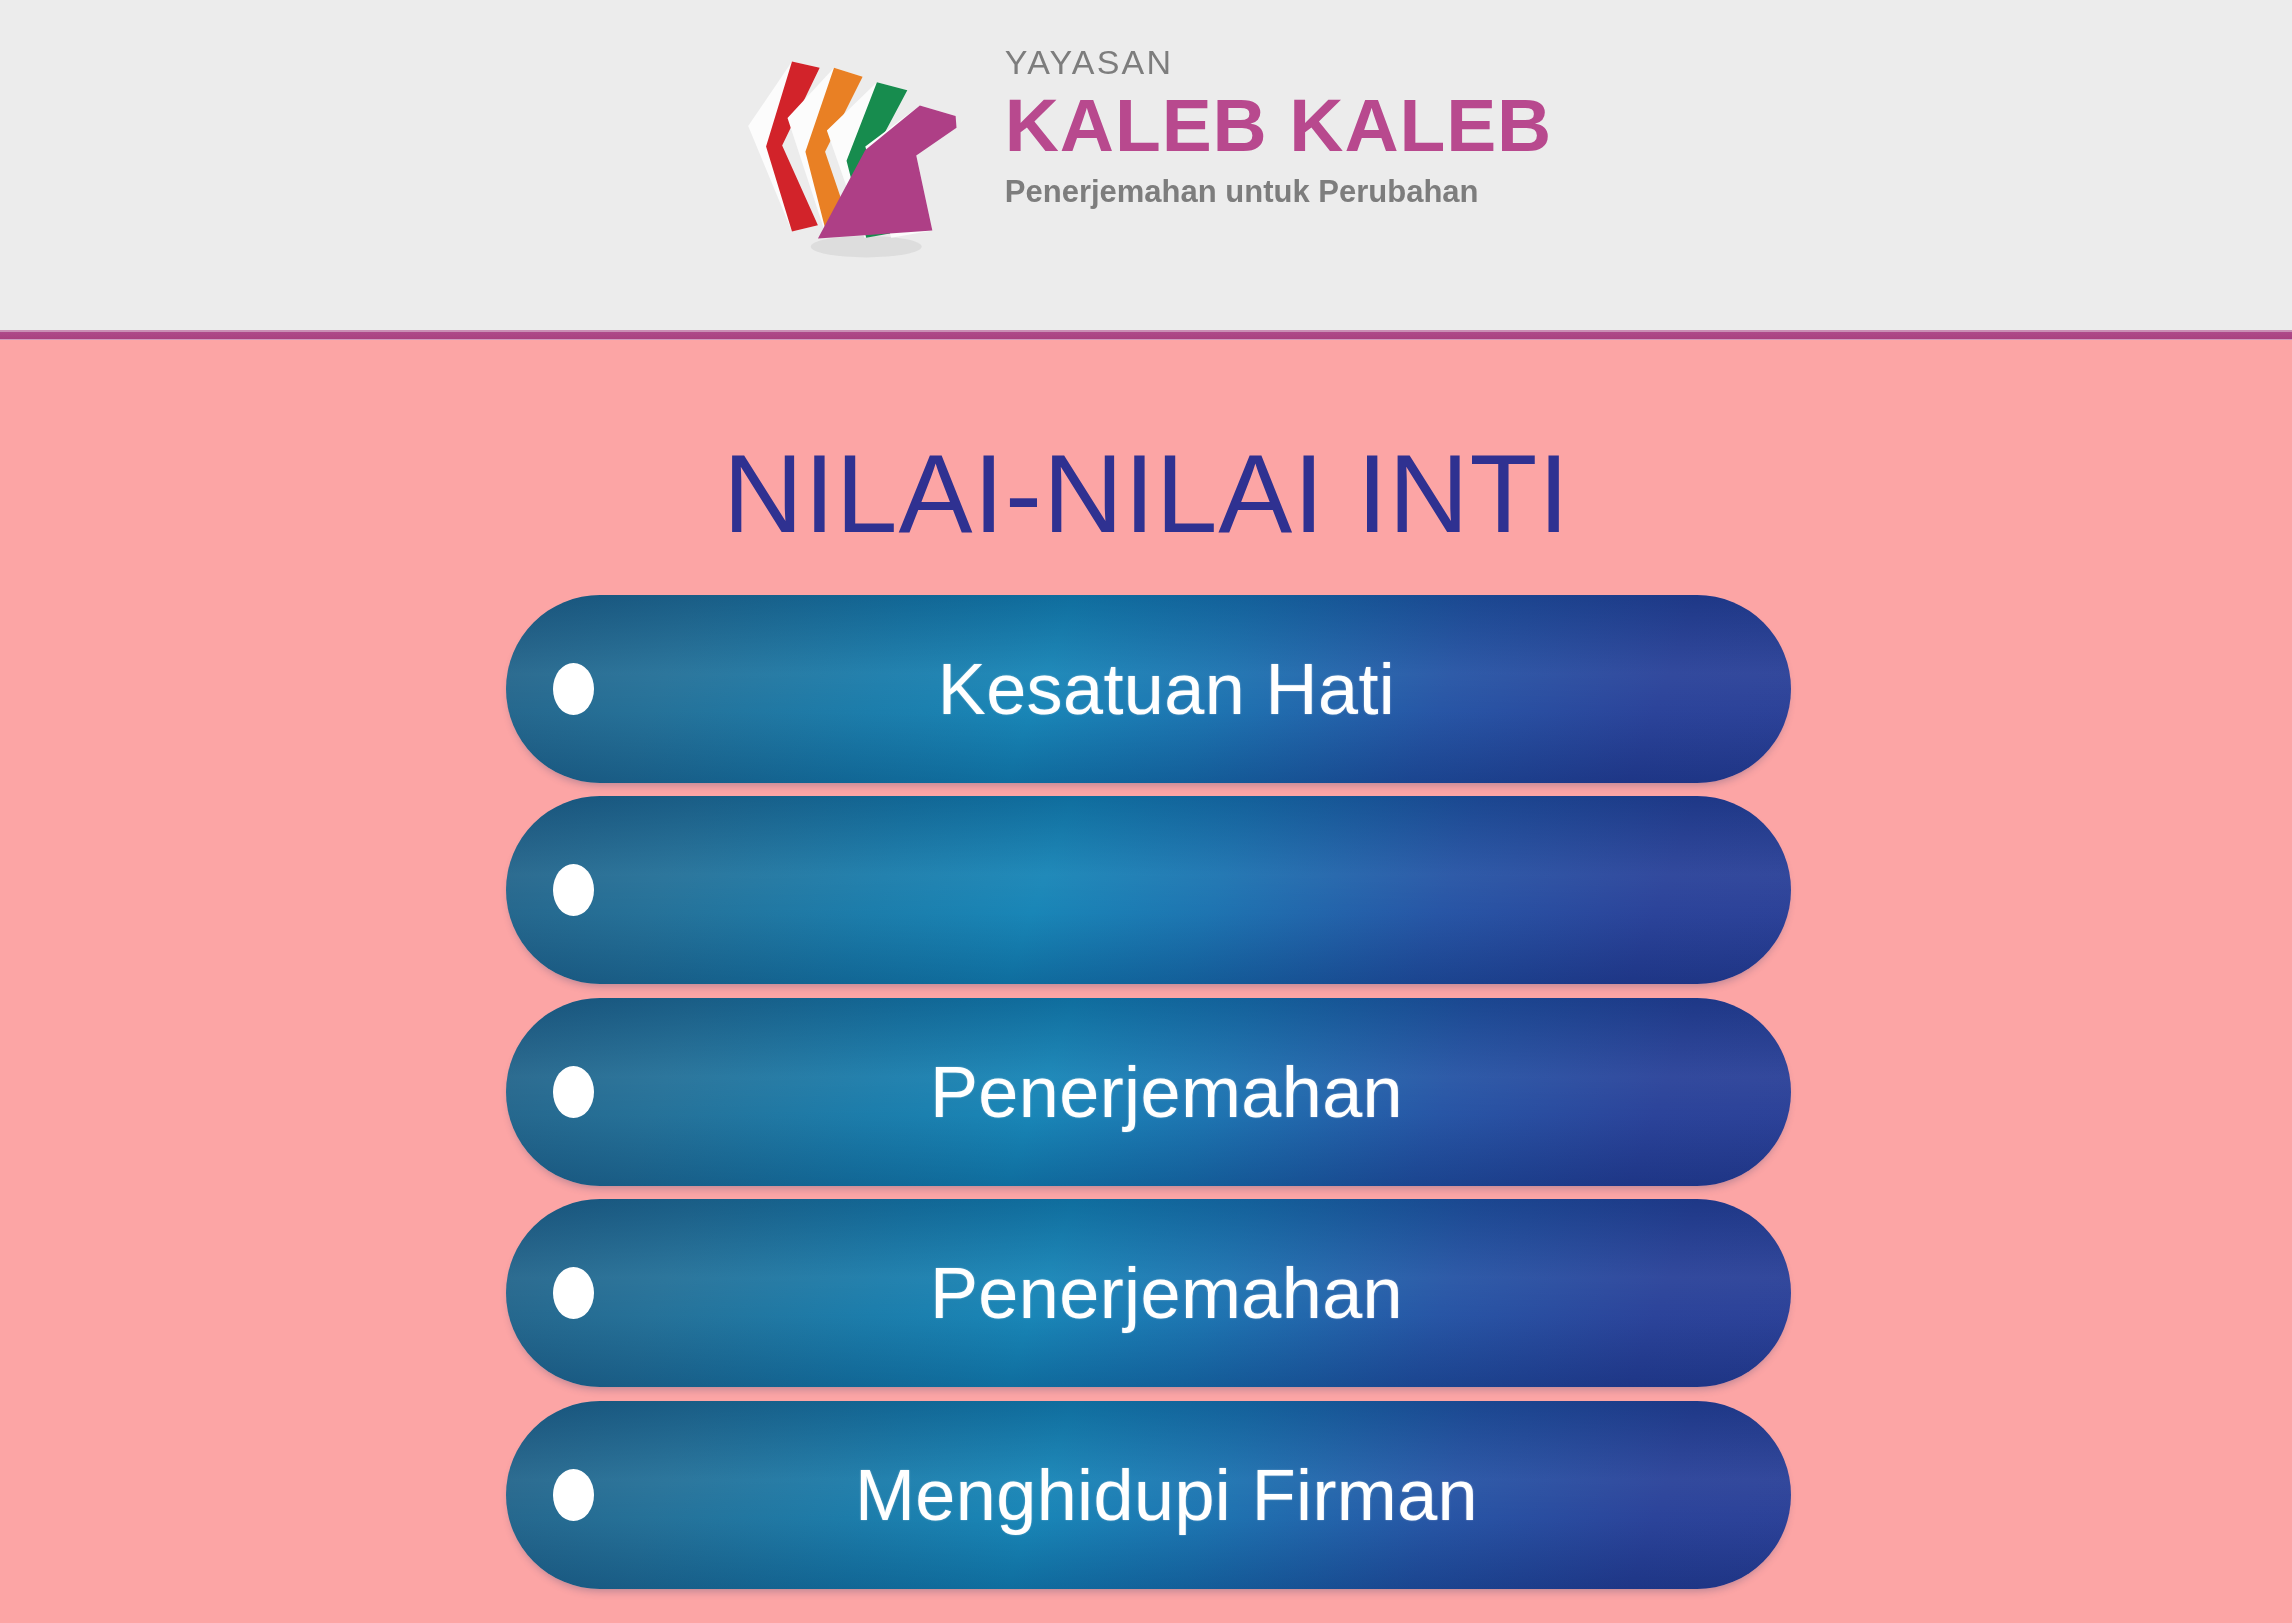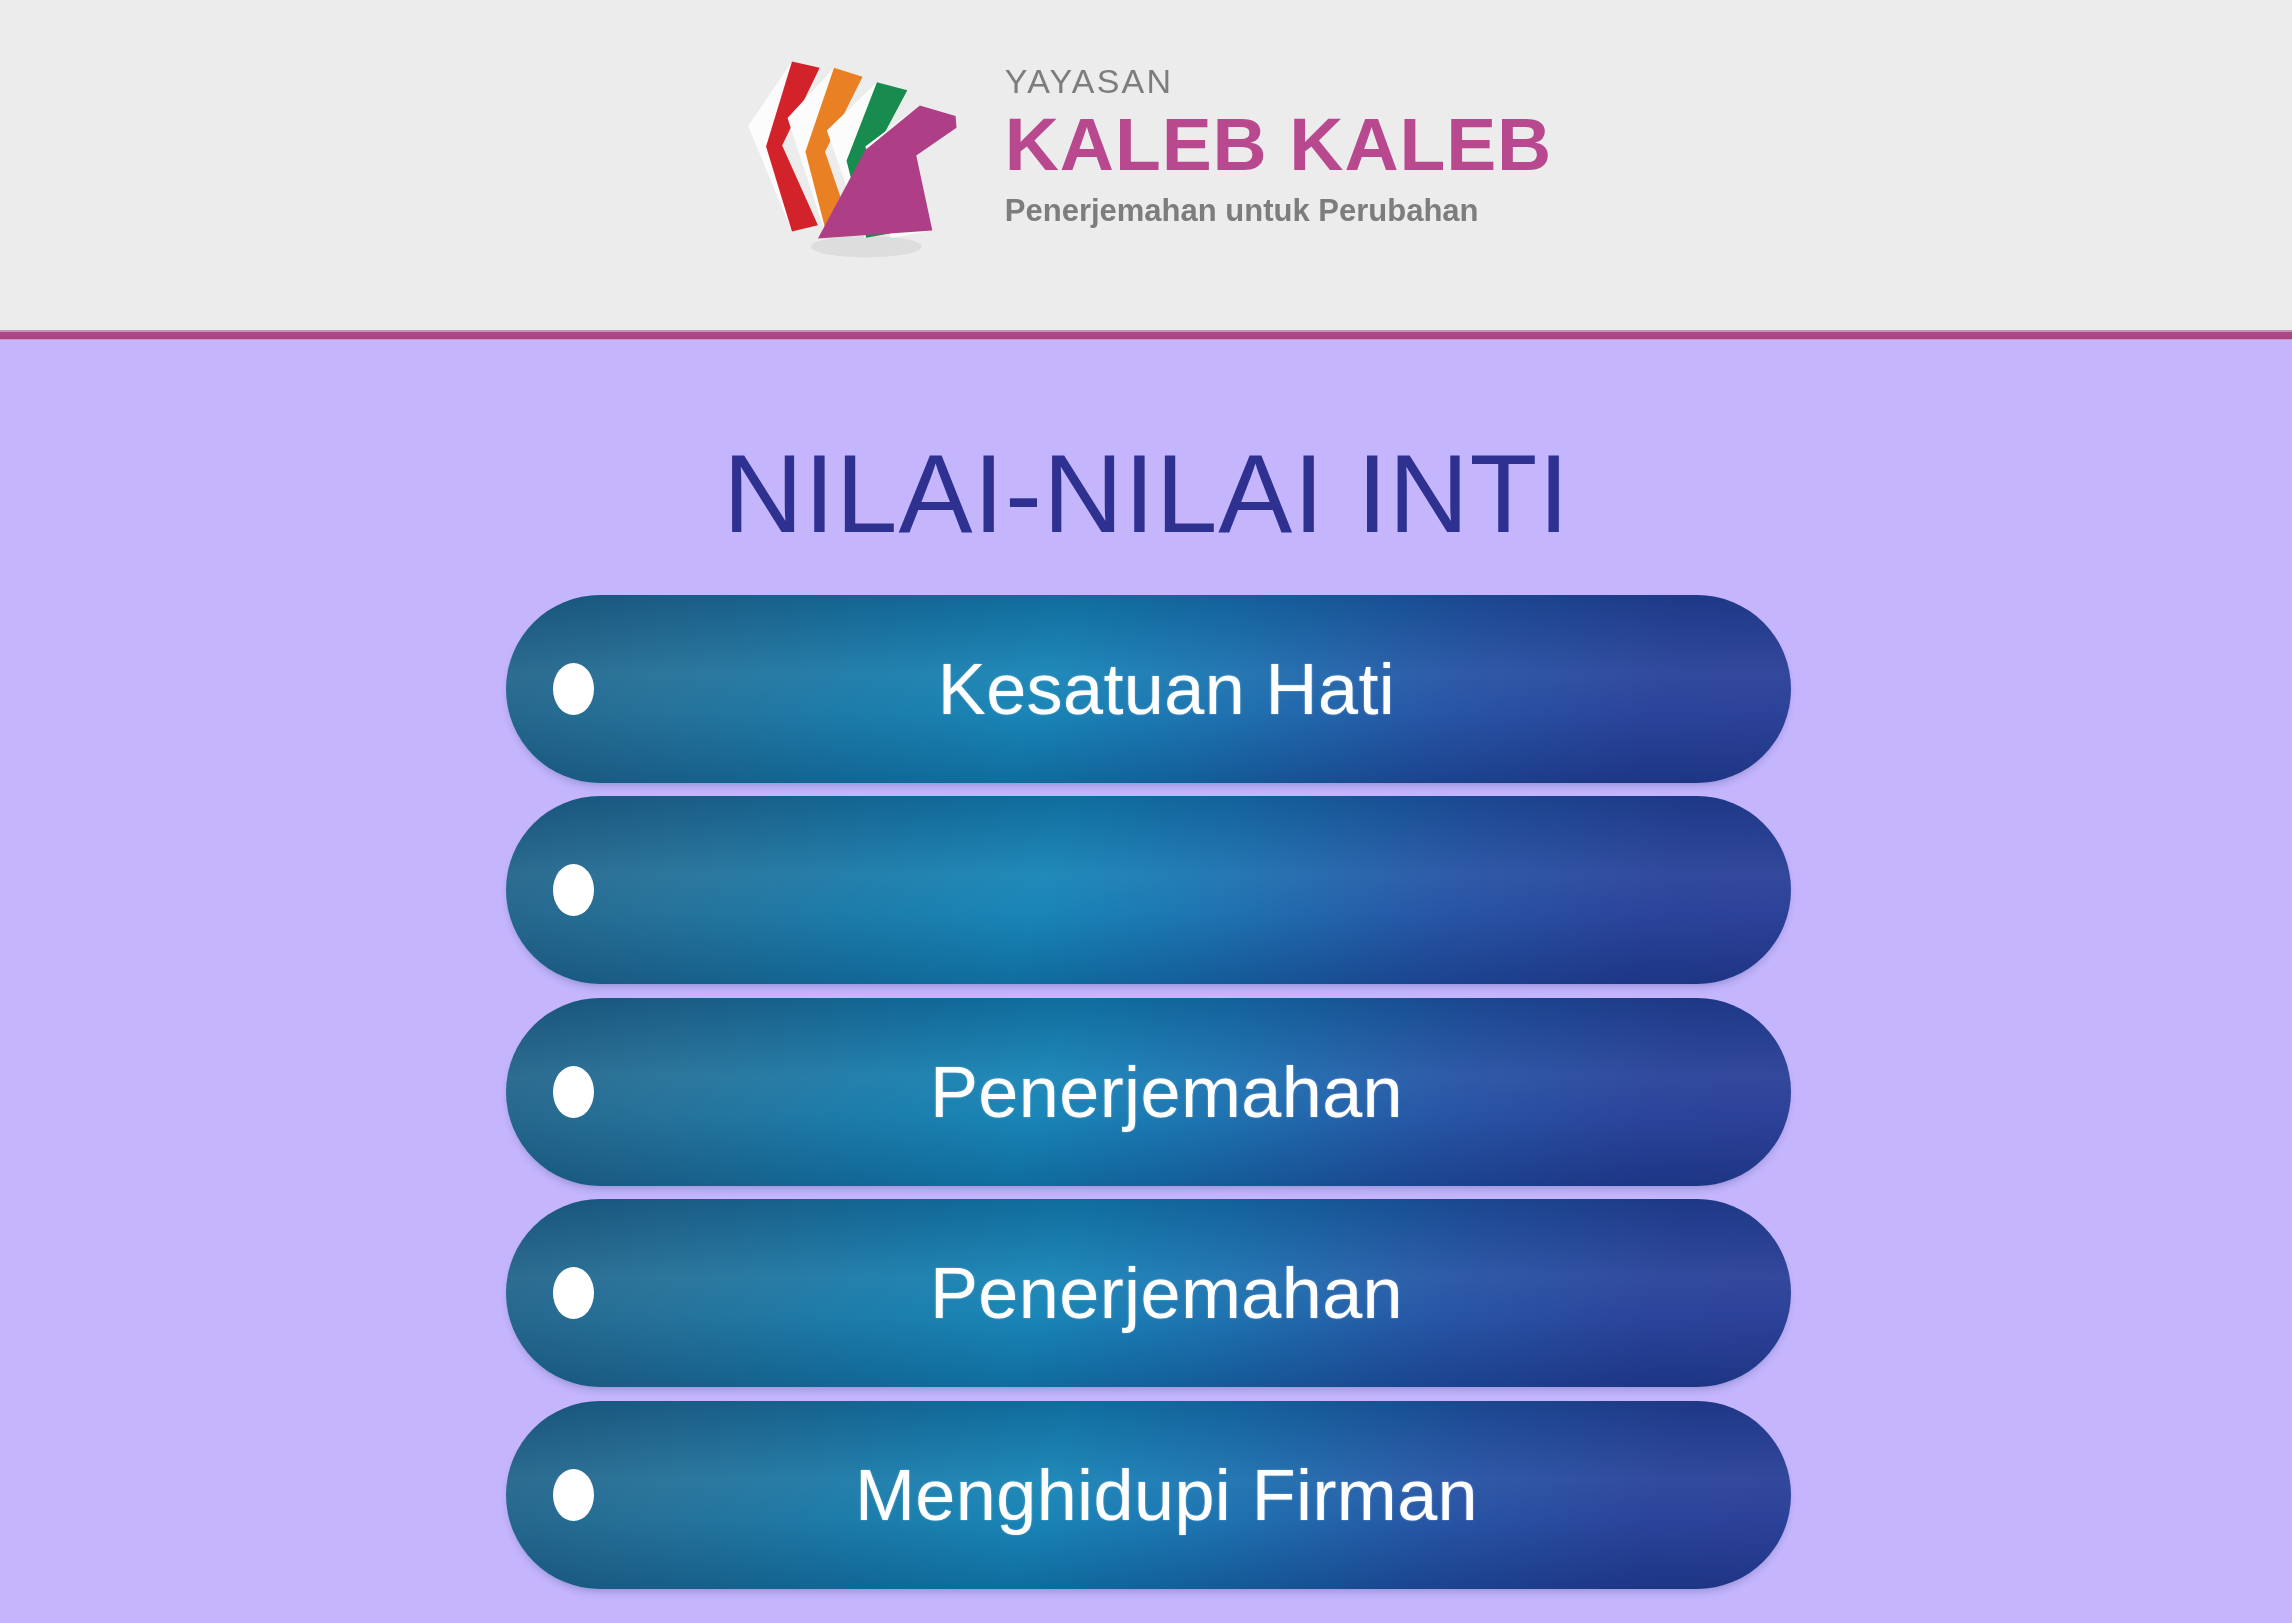--- a/index.html
+++ b/index.html
@@ -53,21 +53,21 @@
   #logo-mark {
     width: 237px;
     height: 228px;
     position: relative;
     flex: 0 0 auto;
   }
   #logo-mark svg { display: block; }
 
   #brand-text {
     margin-left: 27px;
-    margin-top: 23px;
+    margin-top: 4px;
   }
   #brand-kicker {
     font-size: 34px;
     letter-spacing: 2.2px;
     color: #7d7d7d;
     line-height: 1;
     font-weight: 400;
     white-space: nowrap;
   }
   #brand-name {
@@ -87,21 +87,21 @@
     margin-top: 10.7px;
     white-space: nowrap;
   }
 
   
   #main {
     position: absolute;
     left: 0; top: 340px;
     width: 2293px;
     height: 1283px;
-    background: #c4b5fd;
+    background: #fca5a5;
   }
 
   #page-title {
     position: absolute;
     left: 0;
     top: 99px;
     width: 2293px;
     text-align: center;
     font-size: 111px;
     font-weight: 400;

